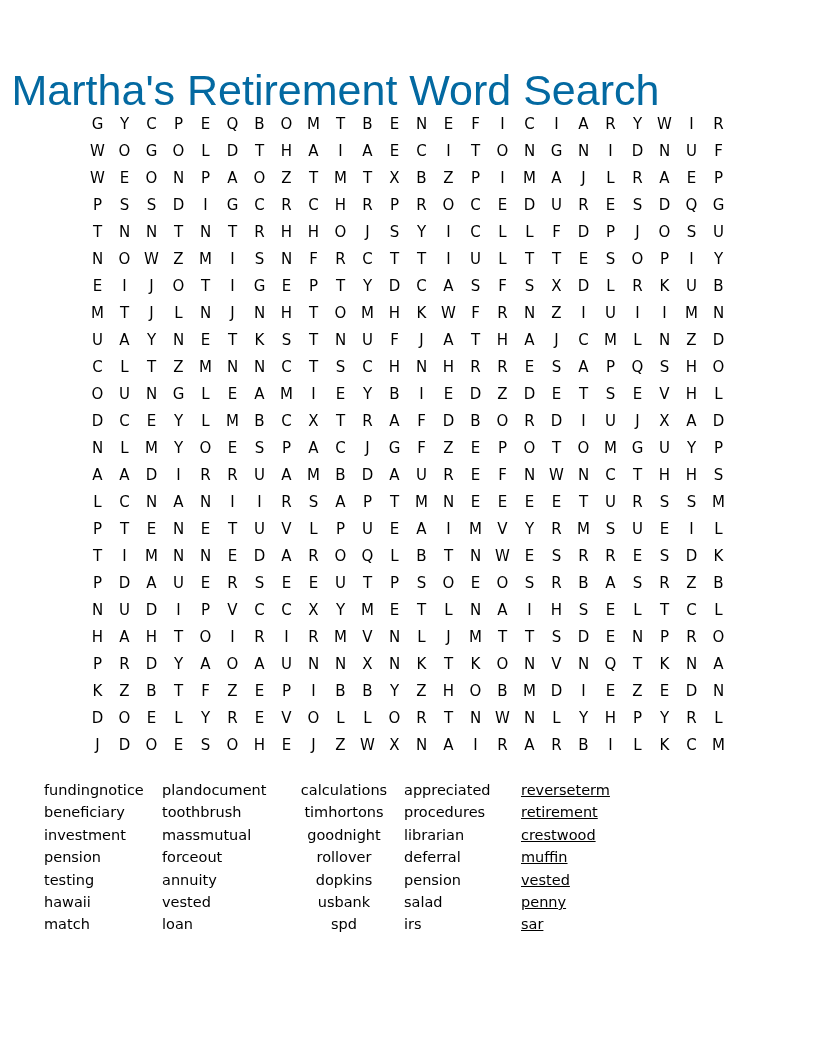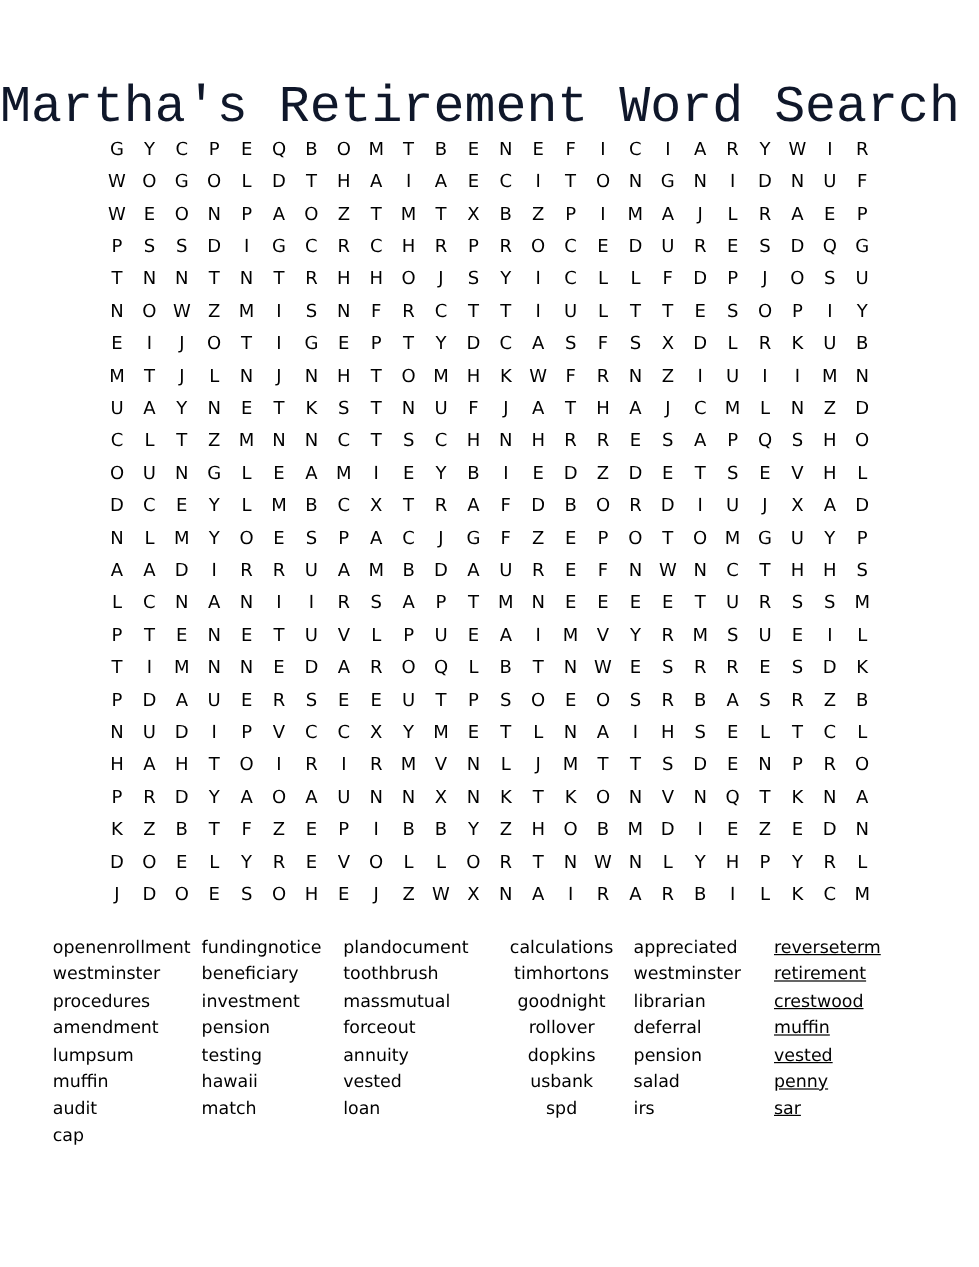--- a/index.html
+++ b/index.html
@@ -24,27 +24,27 @@
     background: #ffffff;
   }
 
   
   #puzzle-title {
     position: absolute;
     left: 0;
     top: 34px;
     width: 671px;
     text-align: center;
-    font-family: Liberation Mono, monospace;
+    font-family: Liberation Sans, sans-serif;
     font-size: 43px;
     font-weight: 400;
     letter-spacing: 0px;
     line-height: 54px;
     white-space: nowrap;
-    color: #0f172a;
+    color: #0369a1;
   }
 
   
   #letter-grid {
     position: absolute;
     left: 84px;
     top: 111px;
     width: 648px;
     display: grid;
     grid-template-columns: repeat(24, 27px);
@@ -673,30 +673,20 @@
       <div class="grid-cell">R</div>
       <div class="grid-cell">B</div>
       <div class="grid-cell">I</div>
       <div class="grid-cell">L</div>
       <div class="grid-cell">K</div>
       <div class="grid-cell">C</div>
       <div class="grid-cell">M</div>
     </div>
 
   <div id="word-list">
-      <div class="word-column c0">
-        <div class="word-item">openenrollment</div>
-        <div class="word-item">westminster</div>
-        <div class="word-item">procedures</div>
-        <div class="word-item">amendment</div>
-        <div class="word-item">lumpsum</div>
-        <div class="word-item">muffin</div>
-        <div class="word-item">audit</div>
-        <div class="word-item">cap</div>
-      </div>
       <div class="word-column c1">
         <div class="word-item">fundingnotice</div>
         <div class="word-item">beneficiary</div>
         <div class="word-item">investment</div>
         <div class="word-item">pension</div>
         <div class="word-item">testing</div>
         <div class="word-item">hawaii</div>
         <div class="word-item">match</div>
       </div>
       <div class="word-column c2">
@@ -712,21 +702,21 @@
         <div class="word-item">calculations</div>
         <div class="word-item">timhortons</div>
         <div class="word-item">goodnight</div>
         <div class="word-item">rollover</div>
         <div class="word-item">dopkins</div>
         <div class="word-item">usbank</div>
         <div class="word-item">spd</div>
       </div>
       <div class="word-column c4">
         <div class="word-item">appreciated</div>
-        <div class="word-item">westminster</div>
+        <div class="word-item">procedures</div>
         <div class="word-item">librarian</div>
         <div class="word-item">deferral</div>
         <div class="word-item">pension</div>
         <div class="word-item">salad</div>
         <div class="word-item">irs</div>
       </div>
       <div class="word-column c5">
         <div class="word-item">reverseterm</div>
         <div class="word-item">retirement</div>
         <div class="word-item">crestwood</div>

